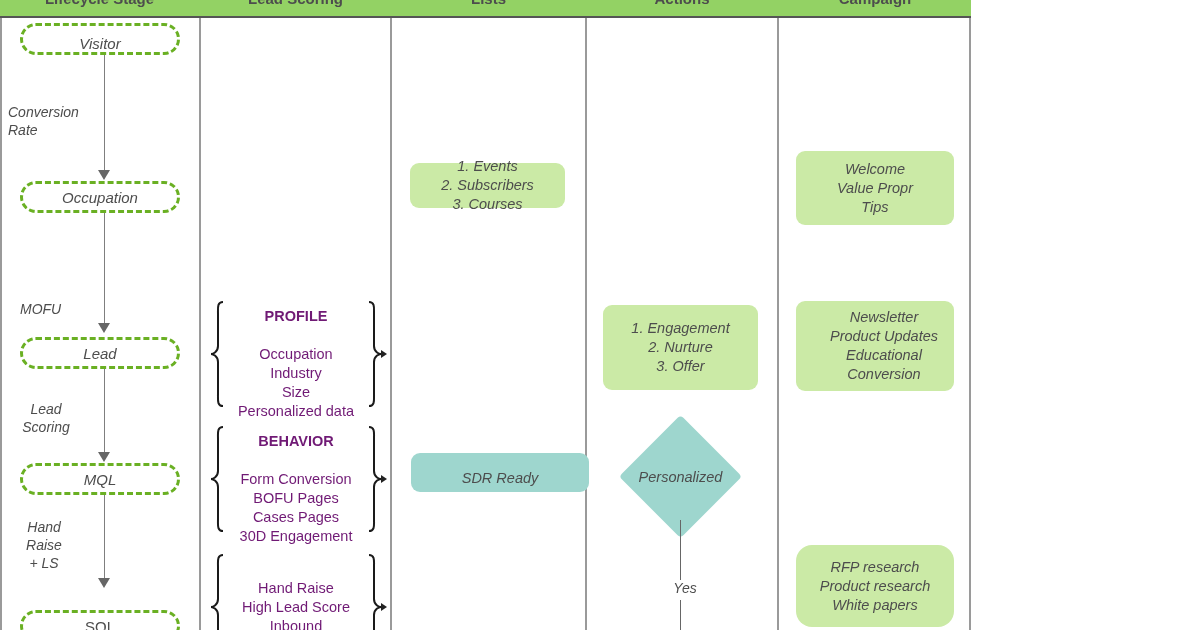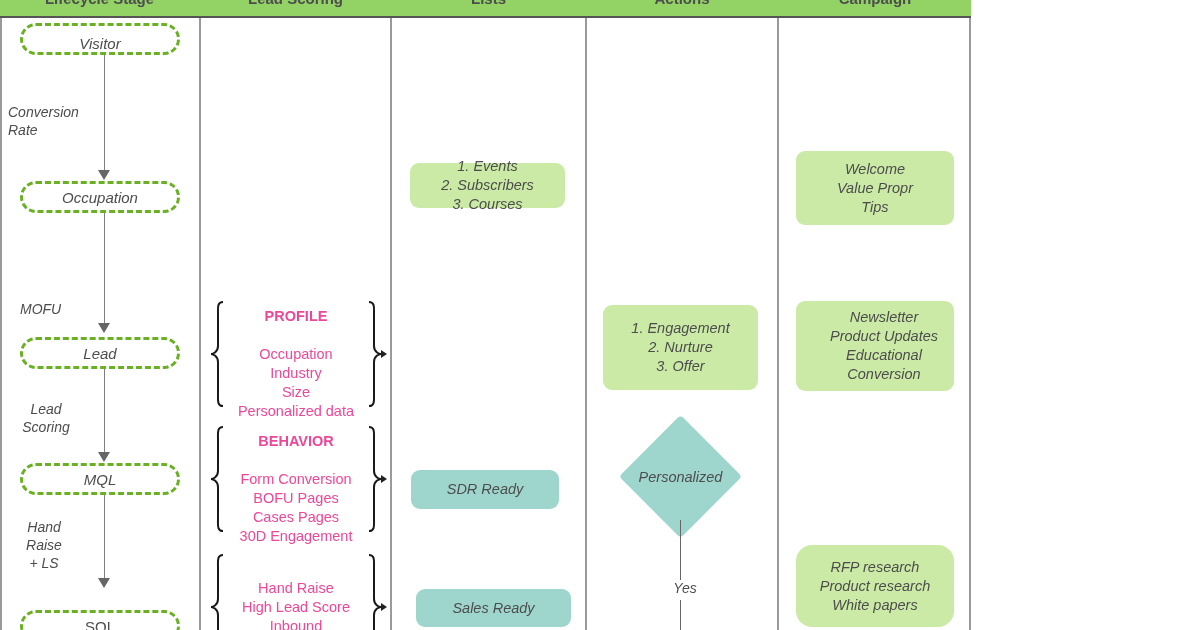--- a/index.html
+++ b/index.html
@@ -50,21 +50,21 @@
            background:#9ed6ce;transform:rotate(45deg);border-radius:4px;}
   .diamond-lbl{position:absolute;left:0;top:0;width:100%;height:100%;
                display:flex;align-items:center;justify-content:center;
                font-size:14.5px;font-style:italic;color:#4d4d4d;z-index:2;}
 
   
   .brace-grp{position:absolute;display:flex;align-items:center;}
   .brace{flex:0 0 auto;font-size:0;line-height:0;}
   .brace svg{display:block;}
   .brace-txt{flex:1 1 auto;text-align:center;font-size:14.5px;line-height:19px;
-             color:#ec4899;white-space:pre-line;padding:0 3px;}
+             color:#701a75;white-space:pre-line;padding:0 3px;}
   .brace-title{display:block;font-weight:700;}
   .brace-arrow{position:absolute;width:0;height:0;border-top:4px solid transparent;
                border-bottom:4px solid transparent;border-left:6px solid #222;}
 </style>
 </head>
 <body>
 
 <div id="canvas">
 
   <div class="hdr-band"></div>
@@ -185,27 +185,24 @@
     <div class="brace-arrow" style="right:-5px;top:50px;"></div>
   </div>
 
   <div class="box green" style="left:410px;top:163px;width:155px;height:45px;justify-content:center;">
     <span>1. Events
 2. Subscribers
 3. Courses</span>
   </div>
 
 
-  <div class="box teal" style="left:411px;top:470px;width:148px;height:39px;">
+  <div class="box teal" style="left:411px;top:453px;width:178px;height:39px;align-items:flex-end;">
     <span>SDR Ready</span>
   </div>
 
-  <div class="box teal" style="left:416px;top:589px;width:155px;height:38px;">
-    <span>Sales Ready</span>
-  </div>
 
 
   <div class="box green" style="left:603px;top:305px;width:155px;height:85px;">
     <span>1. Engagement
 2. Nurture
 3. Offer</span>
   </div>
 
   <div class="diamond-wrap" style="left:637px;top:433px;width:87px;height:87px;">
     <div class="diamond"></div>

